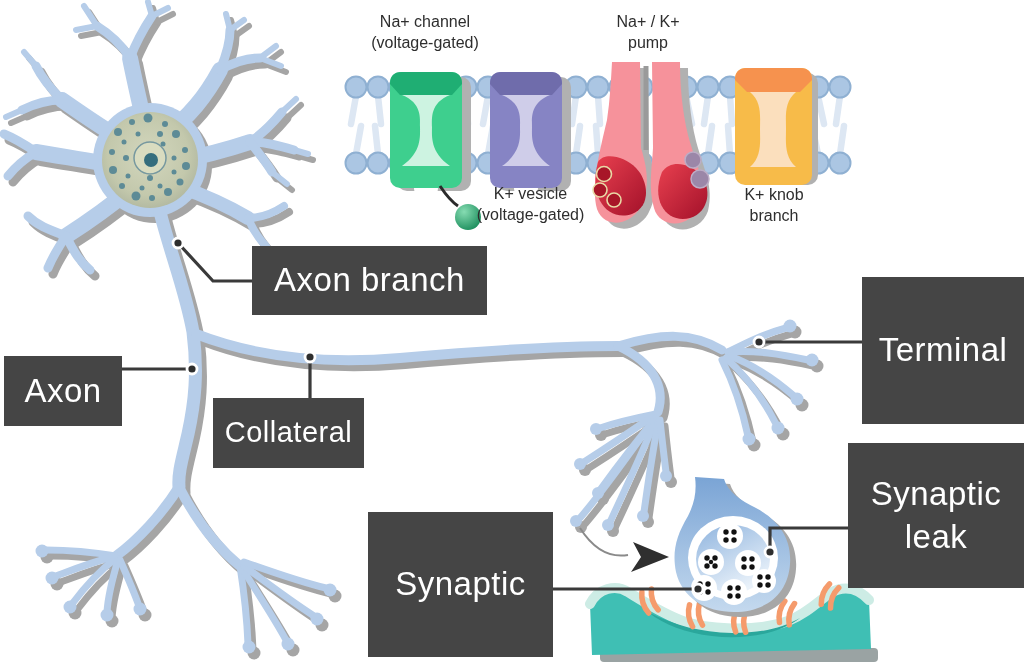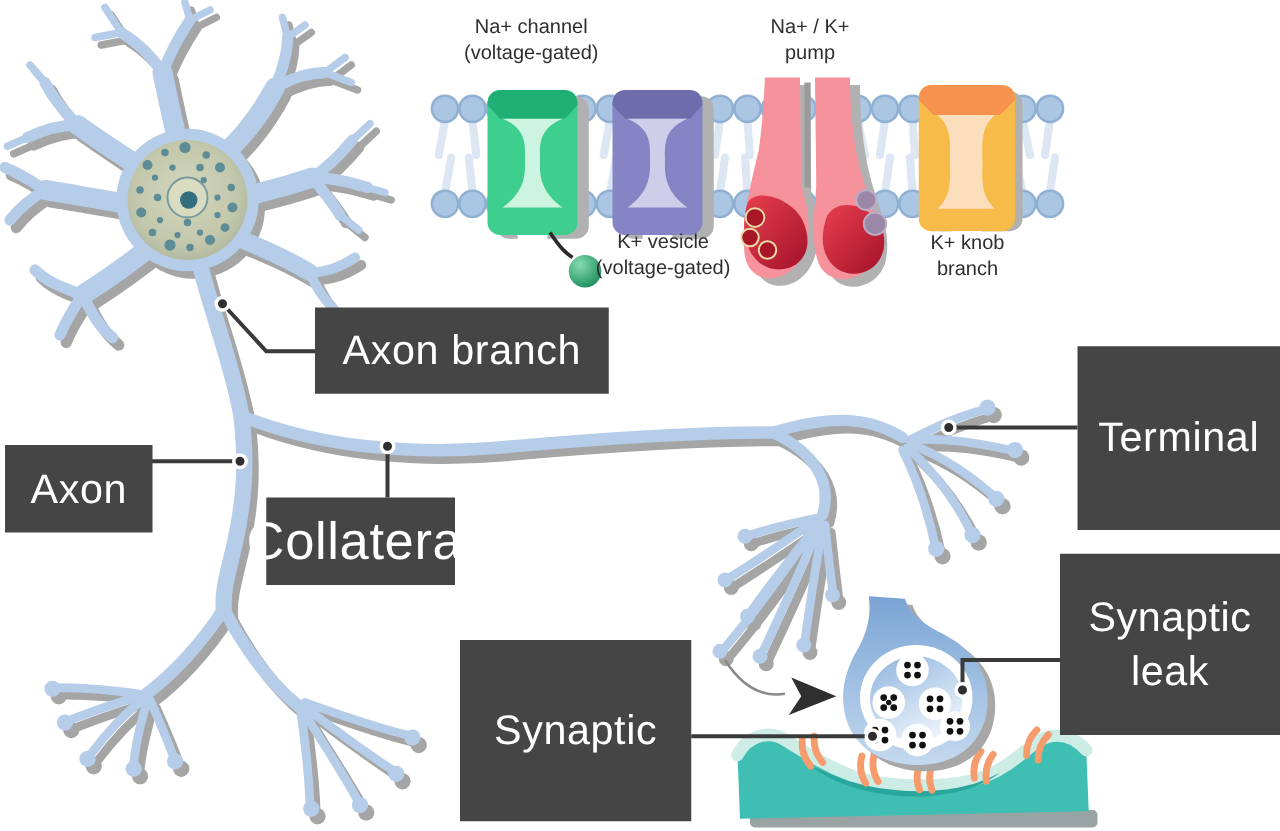--- a/index.html
+++ b/index.html
@@ -19,21 +19,21 @@
   body{font-family:"Liberation Sans",sans-serif;background:#ffffff;}
   #stage{position:relative;width:1024px;height:665px;background:#ffffff;overflow:hidden;}
   #art{position:absolute;left:0;top:0;}
   .big-label{
     position:absolute;background:var(--label-box-bg);color:var(--label-text);
     display:flex;flex-direction:column;align-items:center;justify-content:center;
     font-size:33px;line-height:1.28;text-align:center;letter-spacing:.5px;
   }
   #lab-axon-hillock{left:252px;top:246px;width:235px;height:69px;}
   #lab-axon{left:4px;top:332px;width:118px;height:70px;margin-top:24px;}
-  #lab-collateral{left:213px;top:398px;width:151px;height:70px;font-size:42px;}
+  #lab-collateral{left:213px;top:398px;width:151px;height:70px;font-size:29px;}
   #lab-terminal-branch{left:862px;top:261px;width:162px;height:147px;margin-top:16px;}
   #lab-synaptic-vesicle{left:368px;top:512px;width:185px;height:145px;}
   #lab-synaptic-knob{left:848px;top:443px;width:176px;height:145px;}
   .inset-label{
     position:absolute;color:var(--inset-text);font-size:16px;line-height:1.3;
     text-align:right;display:flex;flex-direction:column;align-items:center;
   }
   #ilab-na{left:340px;top:12px;width:170px;}
   #ilab-pump{left:588px;top:12px;width:120px;}
   #ilab-k{left:443px;top:184px;width:175px;}

